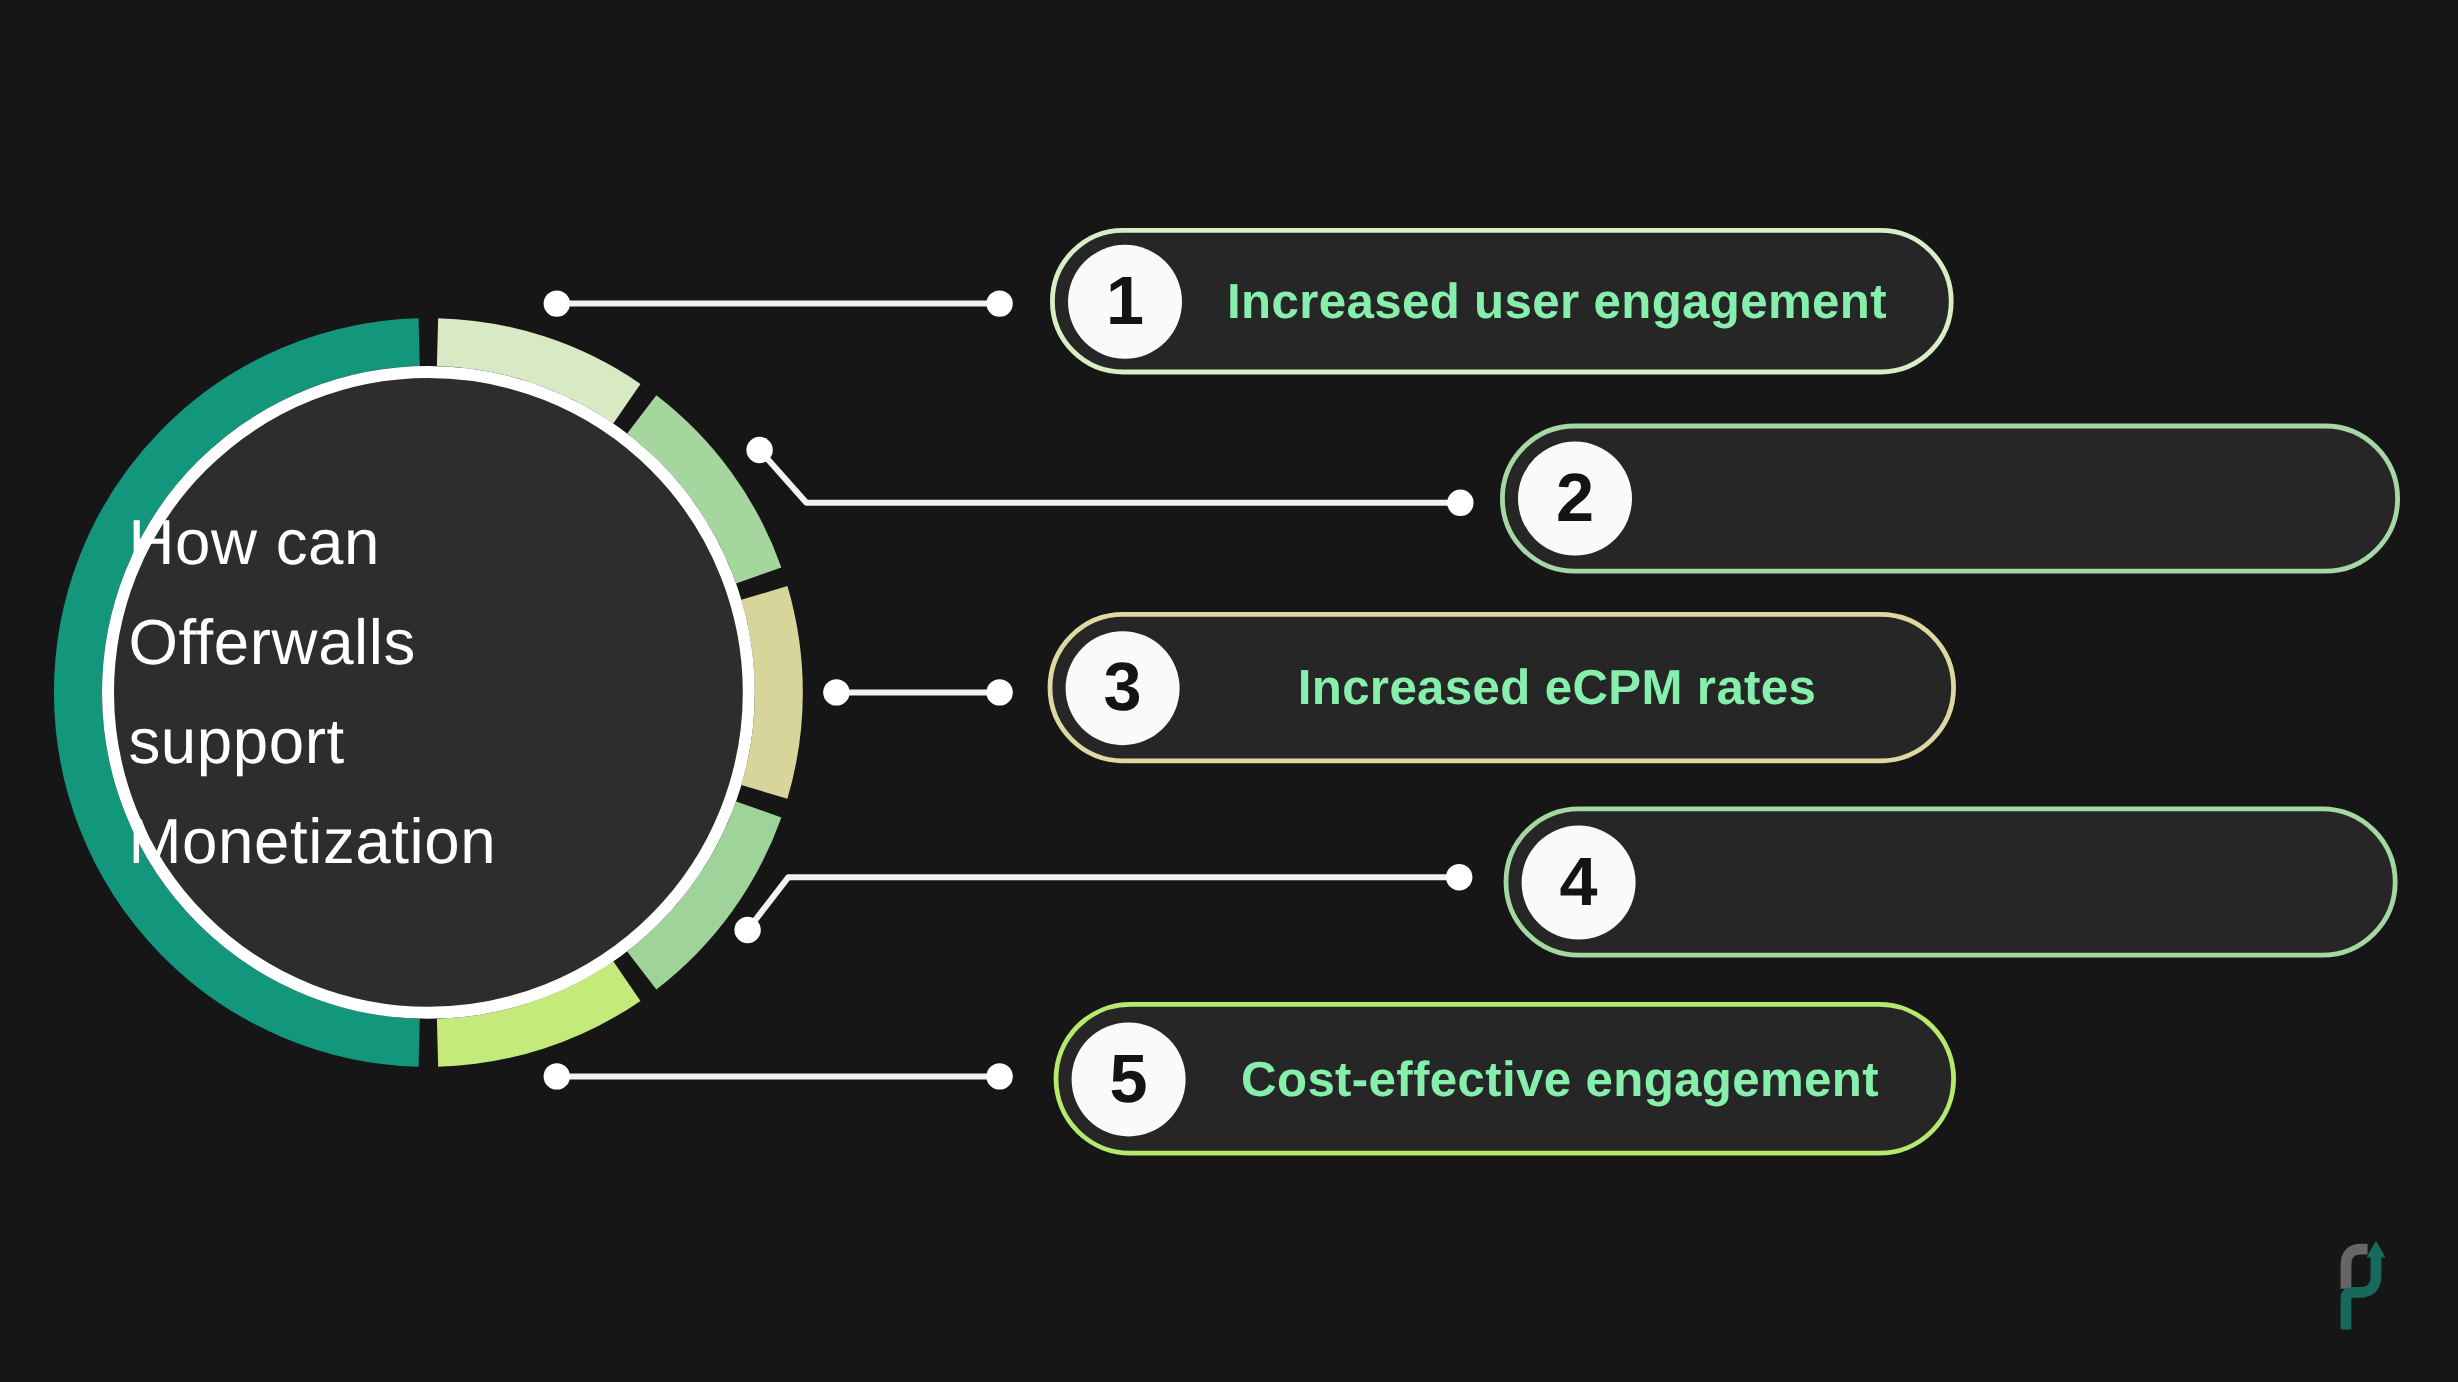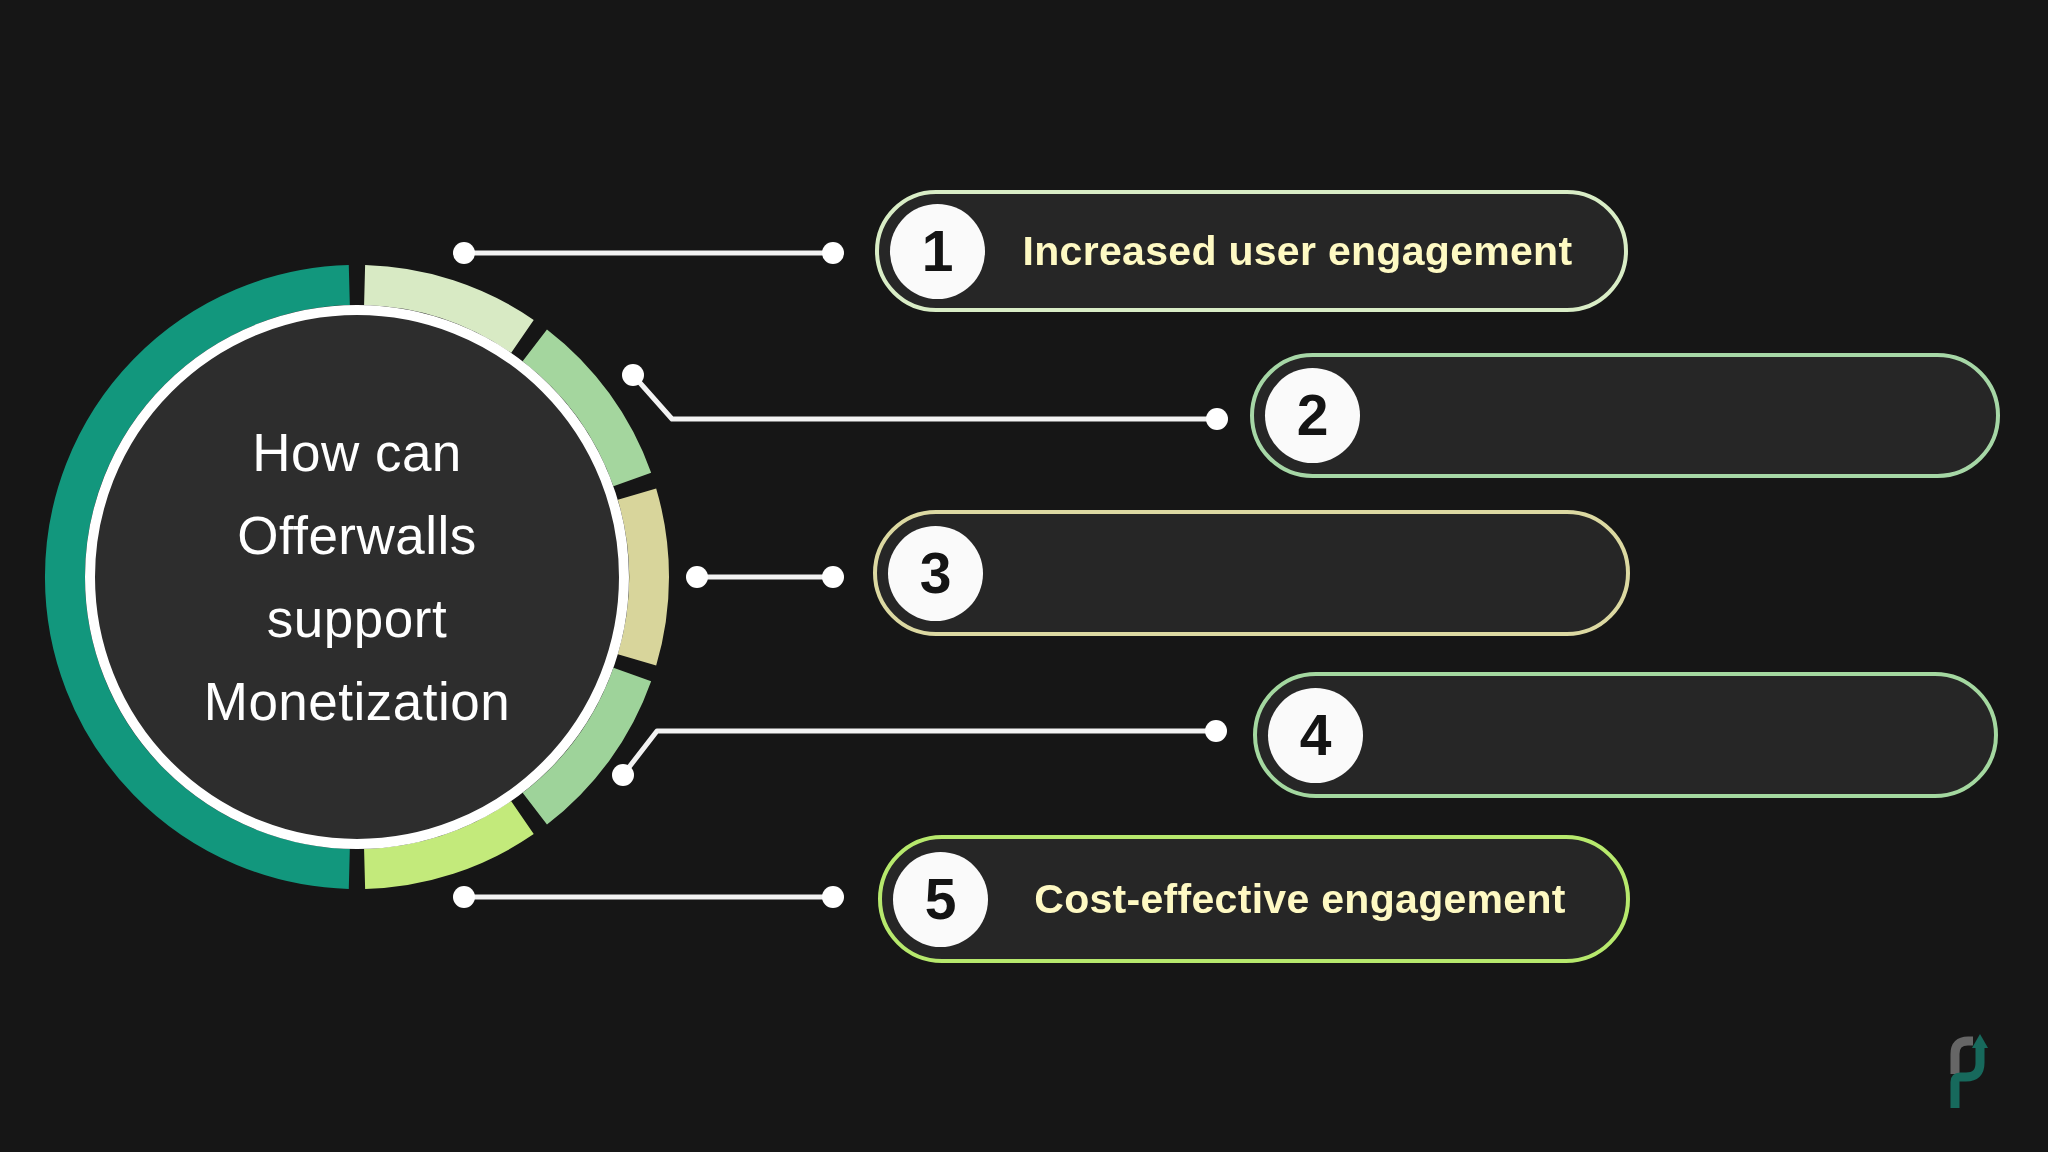--- a/index.html
+++ b/index.html
@@ -5,21 +5,21 @@
   html,body { margin:0; padding:0; background:#161616; }
   .canvas {
     position:relative; width:2048px; height:1152px;
     background:#161616; overflow:hidden;
     font-family:"Liberation Sans", sans-serif;
   }
   .diagram-svg { position:absolute; left:0; top:0; }
 
   .center-title {
     position:absolute; left:107px; top:411px; width:500px;
-    text-align:center; color:#ffffff;
+    color:#ffffff;
     font-size:53px; line-height:83px; font-weight:400;
     white-space:pre-line; letter-spacing:0.5px;
   }
 
   .pill {
     position:absolute; box-sizing:border-box;
     background:#262626; border:4px solid #88cc88;
     border-radius:70px; display:flex; align-items:center;
   }
   .p1 { left:875px;  top:190px; width:753px; height:122px; }
@@ -30,21 +30,21 @@
 
   .badge {
     flex:0 0 auto; width:95px; height:95px; margin-left:11px;
     border-radius:50%; background:#fafafa;
     display:flex; align-items:center; justify-content:center;
   }
   .badge span {
     color:#141414; font-size:57px; font-weight:800; line-height:1;
   }
   .pill-label {
-    flex:1; text-align:center; color:#fef9c3;
+    flex:1; text-align:center; color:#86efac;
     font-size:41px; font-weight:700; letter-spacing:0.3px;
     padding:0 24px 0 10px;
   }
 
   .brand-logo { position:absolute; left:1944px; top:1032px; }
 </style>
 </head>
 <body>
 
 <div class="canvas">
@@ -98,20 +98,21 @@
   <div class="pill p2" style="border-color: rgb(166, 215, 166);">
     <div class="badge">
       <span>2</span>
     </div>
   </div>
 
   <div class="pill p3" style="border-color: rgb(220, 217, 162);">
     <div class="badge">
       <span>3</span>
     </div>
+    <div class="pill-label">Increased eCPM rates</div>
   </div>
 
   <div class="pill p4" style="border-color: rgb(164, 216, 160);">
     <div class="badge">
       <span>4</span>
     </div>
   </div>
 
   <div class="pill p5" style="border-color: rgb(183, 233, 109);">
     <div class="badge">

